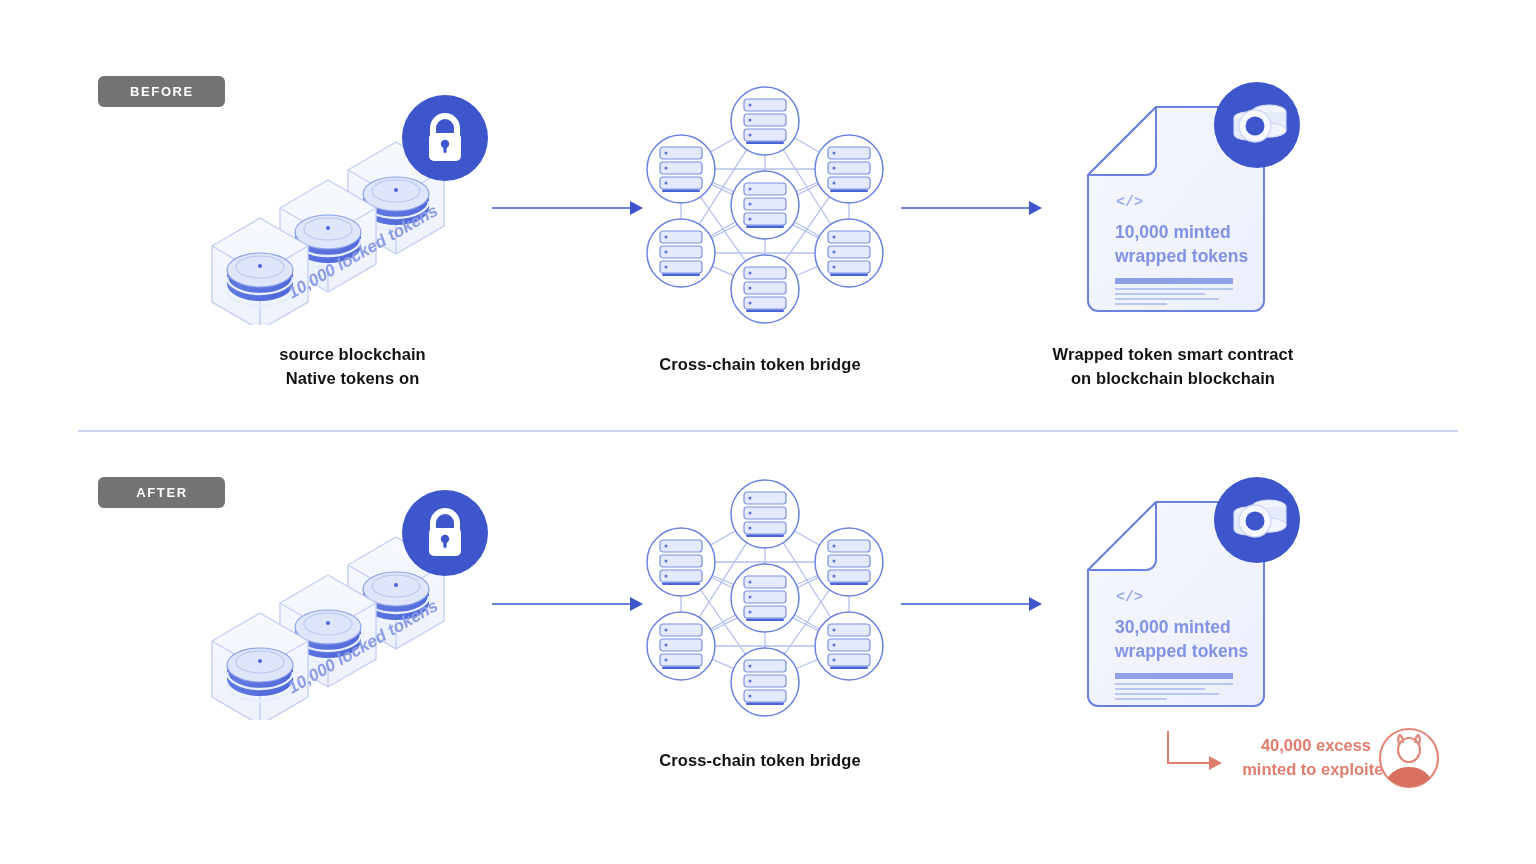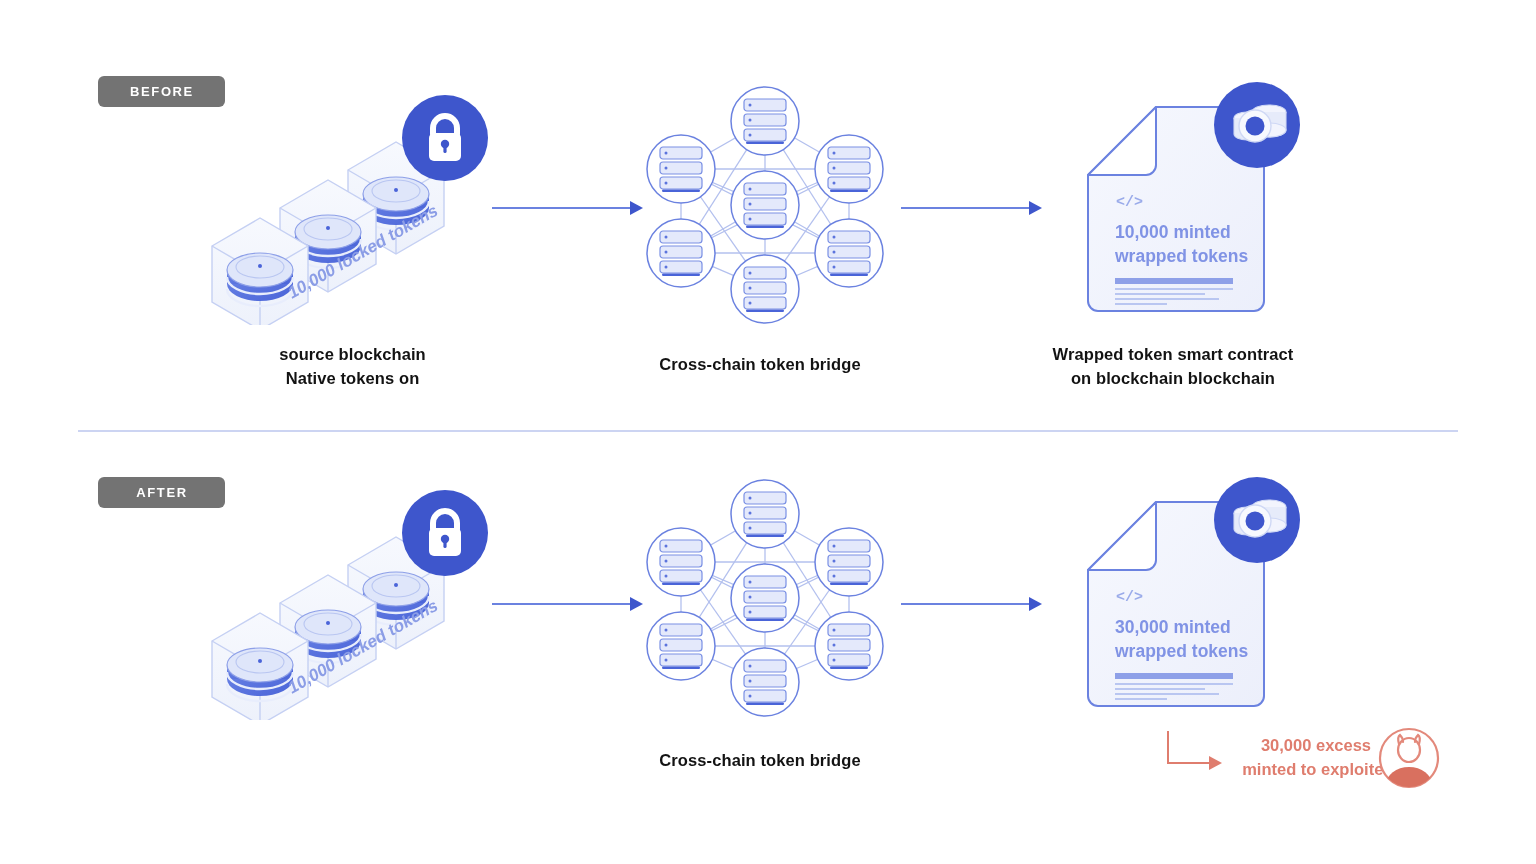--- a/index.html
+++ b/index.html
@@ -561,21 +561,21 @@
       <circle cx="41" cy="44" r="9.5" fill="#3e56cc"></circle>
     </svg>
   </div>
 
   <div class="grp" id="exploit-note">
     <svg width="70" height="60" viewBox="0 0 70 60" style="position:absolute;left:0;top:0;">
       <path d="M8 4 L8 36 L50 36" fill="none" stroke="#df7d6e" stroke-width="2"></path>
       <path d="M49 29 L62 36 L49 43 Z" fill="#df7d6e"></path>
     </svg>
     <div class="exploit-text">
-      <span>30,000 excess</span>
+      <span>40,000 excess</span>
       <span>minted to exploiter</span>
     </div>
     <svg width="62" height="62" viewBox="0 0 62 62" style="position:absolute;left:218px;top:0px;">
       <circle cx="31" cy="31" r="29" fill="#ffffff" stroke="#e3897b" stroke-width="2.2"></circle>
       <clipPath id="avClip">
           <circle cx="31" cy="31" r="29"></circle>
         </clipPath>
       <g clip-path="url(#avClip)">
         <ellipse cx="31" cy="58" rx="23" ry="18" fill="#d9705f"></ellipse>
       </g>

